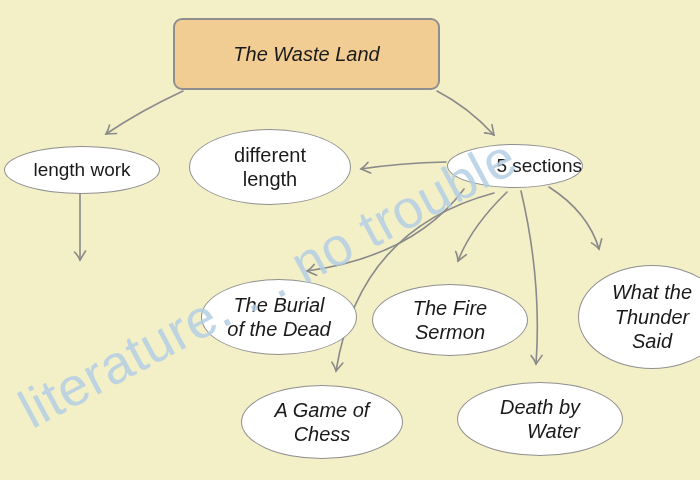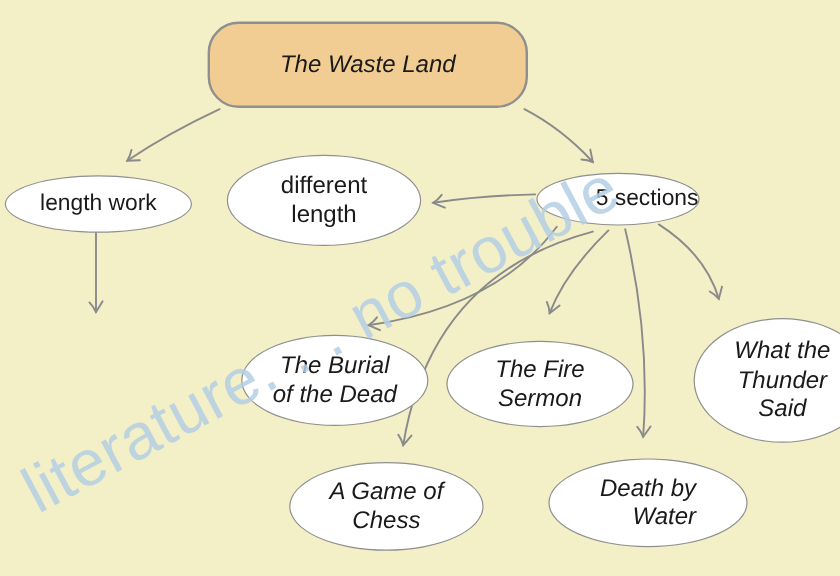--- a/index.html
+++ b/index.html
@@ -45,21 +45,21 @@
     <path class="edge" marker-end="url(#ah)" d="M 437,91 Q 468,107 494,135"></path>
     <path class="edge" marker-end="url(#ah)" d="M 446,162 Q 400,163 361,169"></path>
     <path class="edge" marker-end="url(#ah)" d="M 80,193 L 80,260"></path>
     <path class="edge" marker-end="url(#ah)" d="M 464,189 Q 414,256 307,271"></path>
     <path class="edge" marker-end="url(#ah)" d="M 494,193 Q 359,229 336,371"></path>
     <path class="edge" marker-end="url(#ah)" d="M 507,192 Q 471,227 458,261"></path>
     <path class="edge" marker-end="url(#ah)" d="M 521,191 Q 542,280 536,364"></path>
     <path class="edge" marker-end="url(#ah)" d="M 549,187 Q 588,212 599,249"></path>
   </svg>
 
-  <div class="node rect italic title-text" style="left:173px;top:18px;width:267px;height:72px;border-radius:26px;">
+  <div class="node rect italic title-text" style="left:173px;top:18px;width:267px;height:72px;">
     <span>The Waste Land</span>
   </div>
 
   <div class="node ellipse big" style="left:4px;top:146px;width:156px;height:48px;">
     <span>length work</span>
   </div>
 
   <div class="node ellipse" style="left:189px;top:129px;width:162px;height:76px;">
     <span>different
 length</span>

